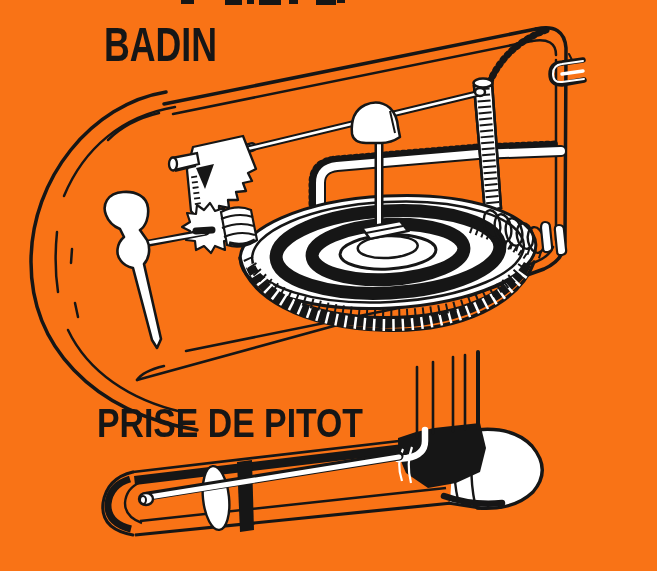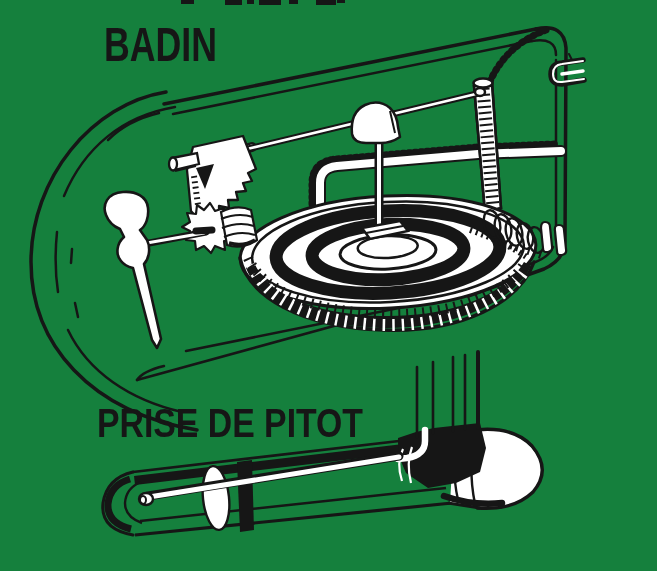--- a/index.html
+++ b/index.html
@@ -1,16 +1,16 @@
 <!DOCTYPE html>
 <html><head>
 <meta charset="utf-8">
 <style>
   html,body{margin:0;padding:0;background:#ffffff;}
-  #stage{position:relative;width:657px;height:571px;background:#15803d;overflow:hidden;
+  #stage{position:relative;width:657px;height:571px;background:#f97316;overflow:hidden;
          font-family:"Liberation Sans", sans-serif;}
   svg{position:absolute;left:0;top:0;}
   text.diagram-label{font-family:"Liberation Sans", sans-serif;font-weight:700;fill:#161616;}
 </style>
 </head>
 <body>
 
 <div id="stage">
 <svg width="657" height="571" viewBox="0 0 657 571" xmlns="http://www.w3.org/2000/svg">
 

